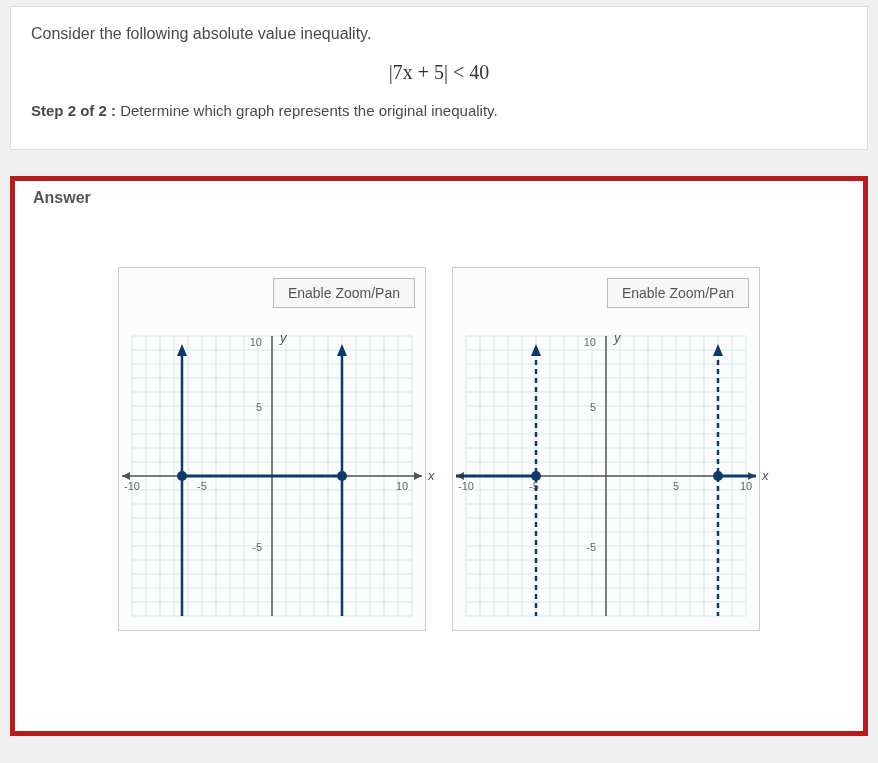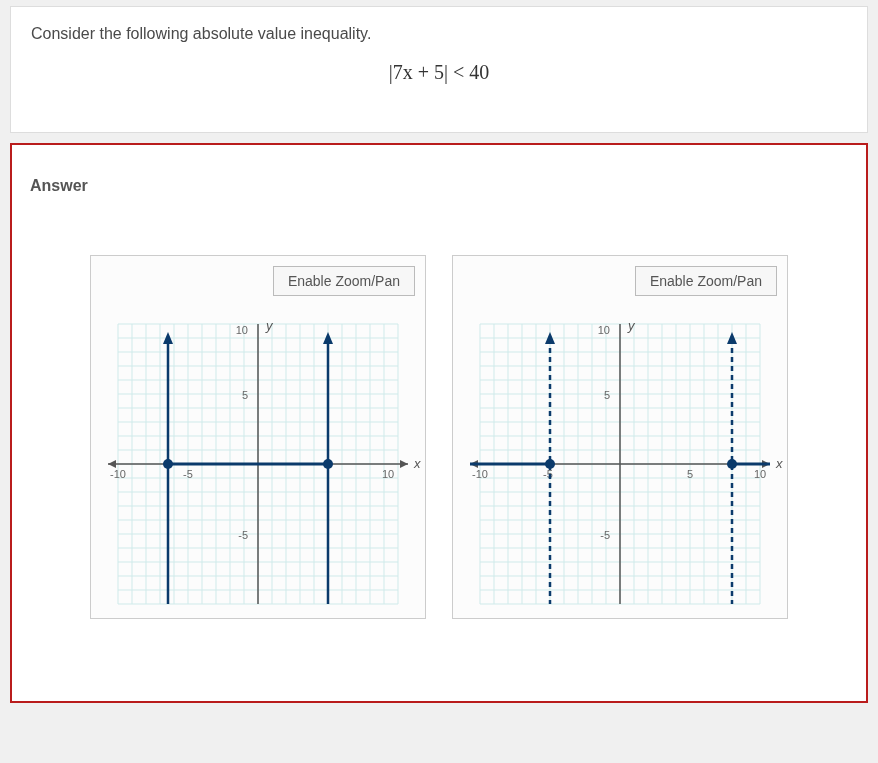--- a/index.html
+++ b/index.html
@@ -29,23 +29,23 @@
       margin: 14px 0 18px 0;
     }
     .step-line {
       font-size: 15px;
       color: #4a4a4a;
       margin-top: 10px;
     }
     .step-label { font-weight: bold; }
     .answer-panel {
       background: #fff;
-      border: 2px solid #b91c1c;
-      margin: 10px 10px 0 10px;
-      padding: 32px 18px 10px 18px;
+      border: 5px solid #b91c1c;
+      margin: 26px 10px 0 10px;
+      padding: 8px 18px 10px 18px;
       min-height: 560px;
     }
     .answer-header {
       display: flex;
       justify-content: space-between;
       align-items: flex-start;
     }
     .answer-label {
       font-size: 16px;
       font-weight: bold;
@@ -89,21 +89,21 @@
     }
     .graphs-row {
       display: flex;
       gap: 26px;
       margin-top: 60px;
       justify-content: center;
     }
     .graph-box {
       border: 1px solid #ccc;
       background: #fcfcfc;
-      width: 336px;
+      width: 308px;
       padding: 10px 10px 4px 10px;
       display: flex;
       flex-direction: column;
       align-items: center;
     }
     .zoom-btn {
       align-self: flex-end;
       border: 1px solid #bbb;
       background: #f7f7f7;
       padding: 6px 14px;
@@ -117,20 +117,24 @@
       width: 340px;
       height: 300px;
     }
   </style>
 </head>
 <body>
 
 <div class="question-panel">
   <p class="prompt-text">Consider the following absolute value inequality.</p>
   <div class="equation">|7x + 5| &lt; 40</div>
+  <p class="step-line">
+    <span class="step-label">Step 2 of 2 :</span>
+    <span>Determine which graph represents the original inequality.</span>
+  </p>
 </div>
 
 <div class="answer-panel">
   <div class="answer-header">
     <div class="answer-label">Answer</div>
   </div>
 
   <div class="graphs-row">
 
     <div class="graph-box">

